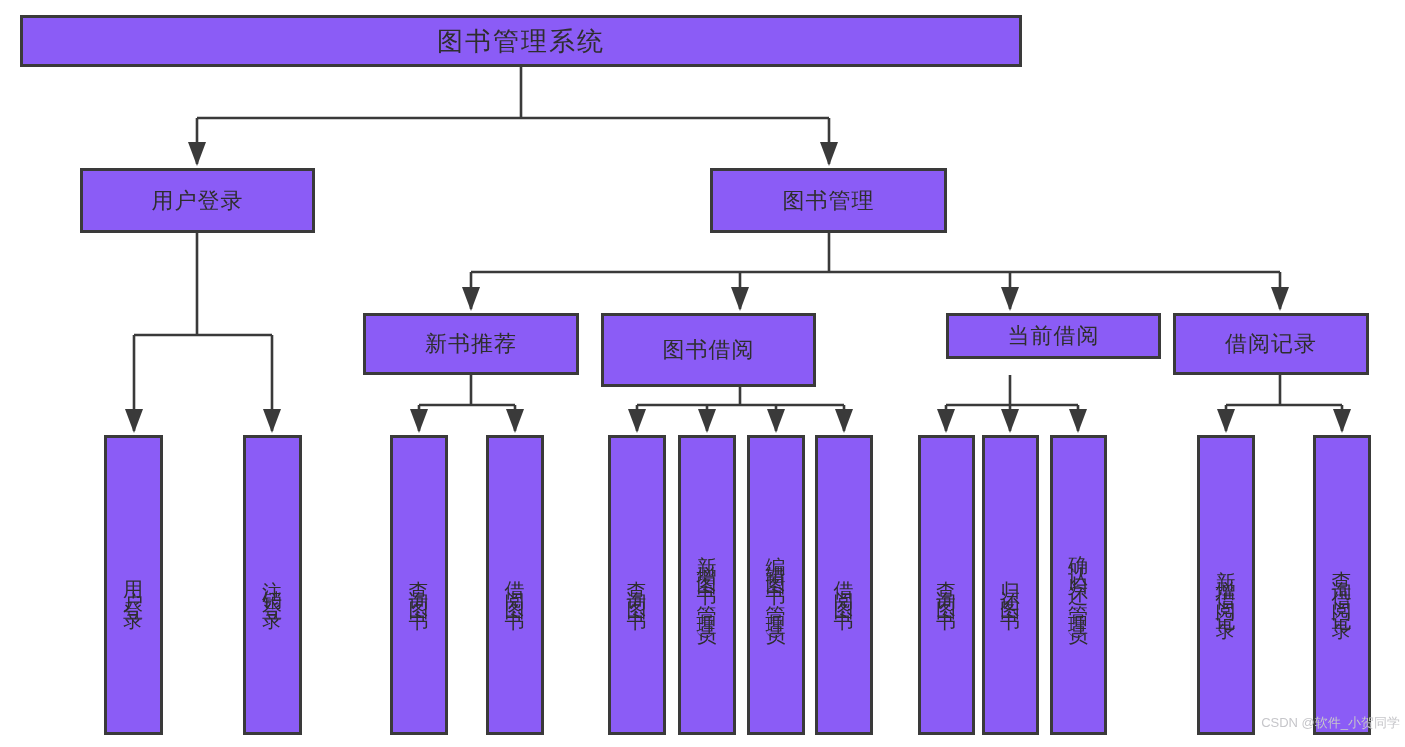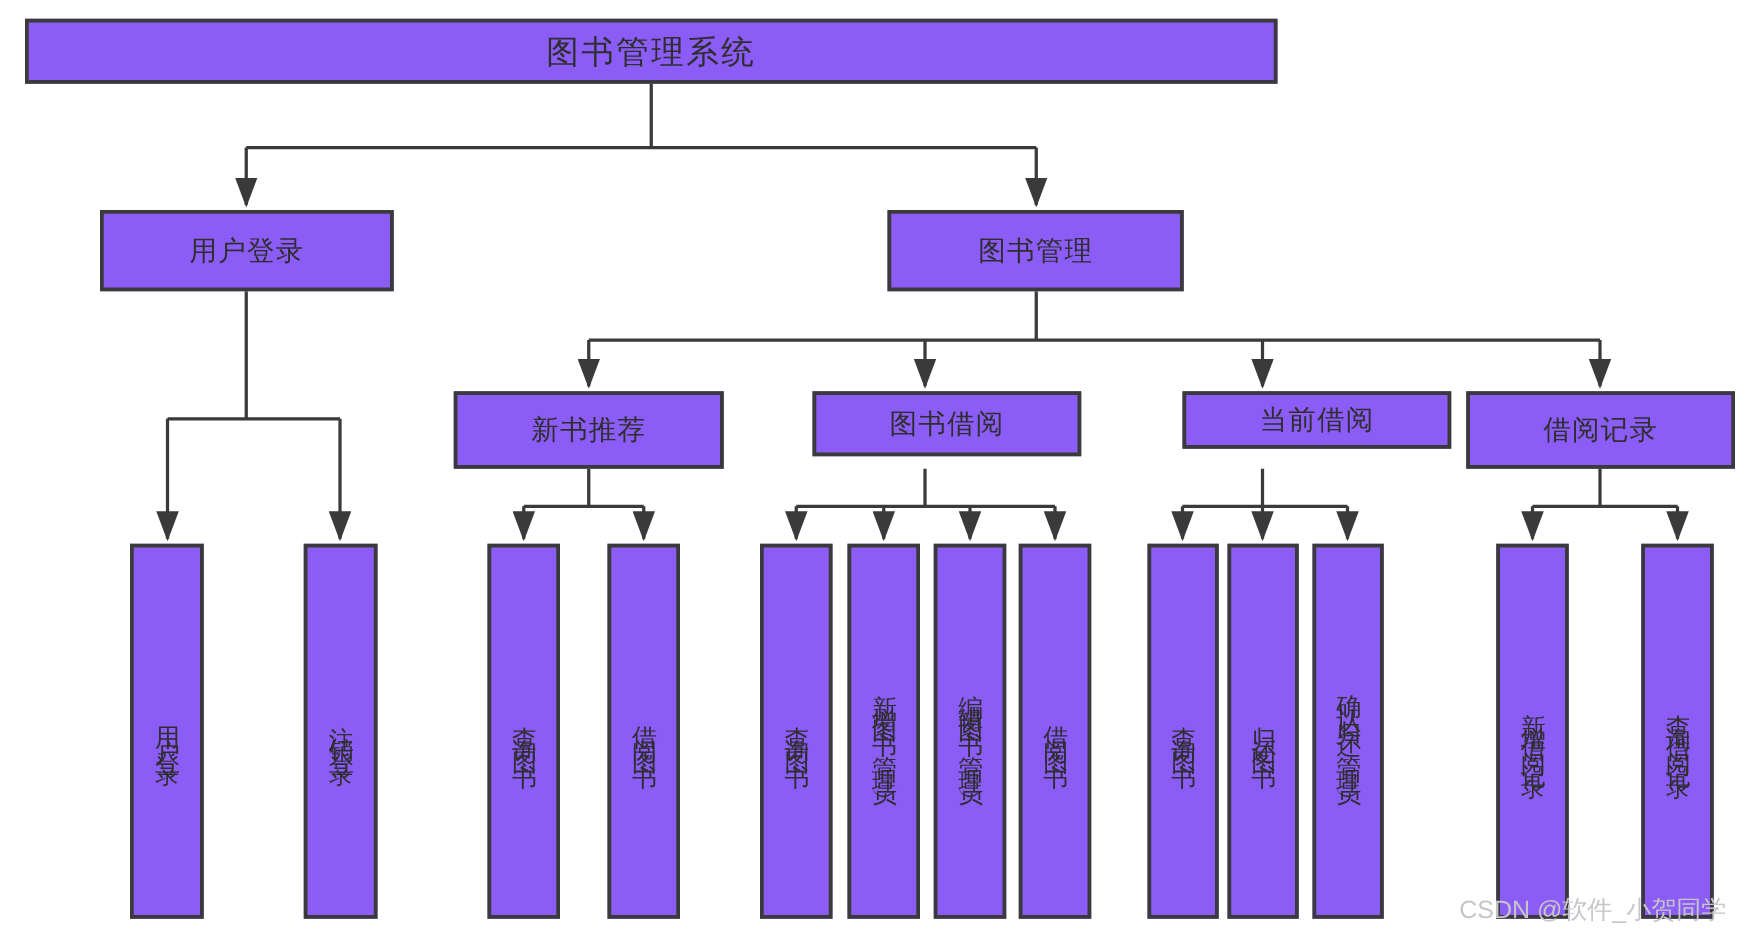--- a/index.html
+++ b/index.html
@@ -41,22 +41,22 @@
   .node-v{ font-size:20px; }
   .node-v .vtext{
     writing-mode:vertical-rl;
     text-orientation:mixed;
     letter-spacing:10px;
     line-height:1;
     white-space:nowrap;
   }
   .watermark{
     position:absolute;
-    right:24px; top:714px;
-    font-size:20px;
+    right:5px; top:714px;
+    font-size:13px;
     color:var(--watermark);
     z-index:3;
     white-space:nowrap;
   }
 </style>
 </head>
 <body>
 
 <div class="canvas">
 
@@ -122,27 +122,27 @@
   <div class="node node-h" style="left:80px;top:168px;width:235px;height:65px;">
     <span>用户登录</span>
   </div>
   <div class="node node-h" style="left:363px;top:313px;width:216px;height:62px;">
     <span>新书推荐</span>
   </div>
 
   <div class="node node-h" style="left:710px;top:168px;width:237px;height:65px;">
     <span>图书管理</span>
   </div>
-  <div class="node node-h" style="left:650px;top:313px;width:215px;height:52px;">
+  <div class="node node-h" style="left:601px;top:313px;width:215px;height:74px;">
     <span>图书借阅</span>
   </div>
   <div class="node node-h" style="left:946px;top:313px;width:215px;height:46px;">
     <span>当前借阅</span>
   </div>
-  <div class="node node-h" style="left:1173px;top:313px;width:215px;height:62px;">
+  <div class="node node-h" style="left:1173px;top:313px;width:196px;height:62px;">
     <span>借阅记录</span>
   </div>
 
   <div class="node node-v" style="left:104px;top:435px;width:59px;height:300px;">
     <span class="vtext">用户登录</span>
   </div>
   <div class="node node-v" style="left:243px;top:435px;width:59px;height:300px;">
     <span class="vtext">注销登录</span>
   </div>
 

